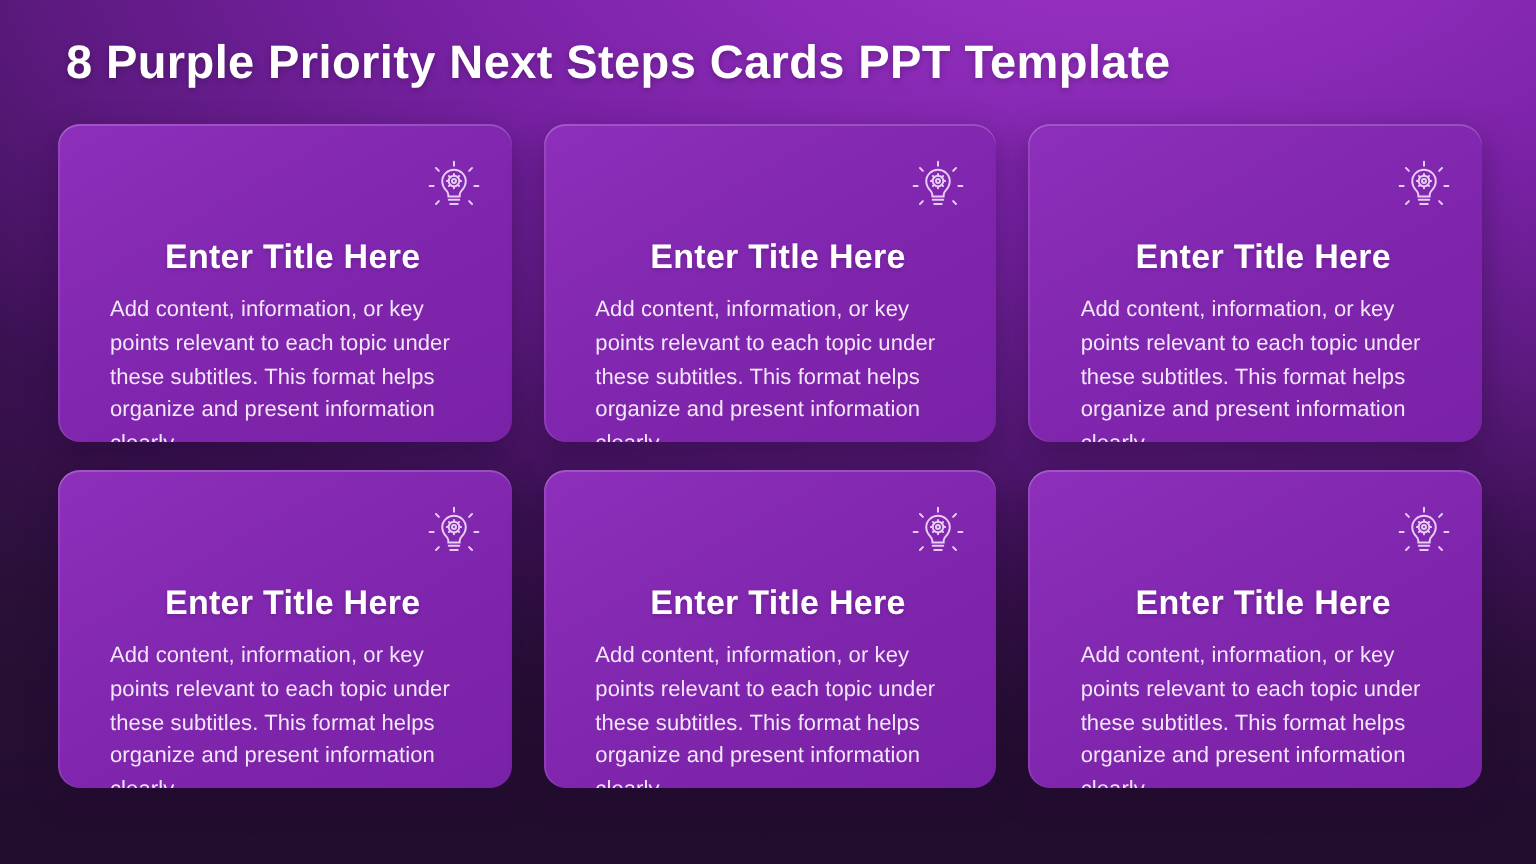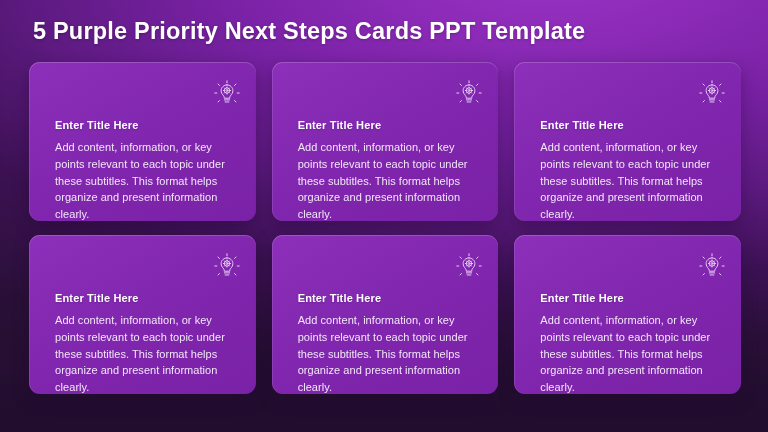--- a/index.html
+++ b/index.html
@@ -84,43 +84,44 @@
   .card-icon svg { display: block; width: 100%; height: 100%; }
 
   .card-body {
     position: absolute;
     left: 26px;
     right: 18px;
     top: 57px;
   }
 
   .card-title {
-    font-size: 11px;
+    font-size: 17px;
     font-weight: 700;
     color: #ffffff;
     letter-spacing: 0.15px;
     margin: 0 0 8px 0;
     text-shadow: 0 1px 2px rgba(0,0,0,0.18);
+    text-align: center;
   }
 
   .card-text {
     font-size: 11px;
     line-height: 1.53;
     color: #f2e6f8;
     margin: 0;
     font-weight: 400;
     letter-spacing: 0.05px;
   }
 </style>
 </head>
 <body>
 
 <div id="slide">
 
-  <div id="slide-title">5 Purple Priority Next Steps Cards PPT Template</div>
+  <div id="slide-title">8 Purple Priority Next Steps Cards PPT Template</div>
 
   <div id="cards-grid">
 
     <div class="card">
       <span class="card-icon">
         <svg viewBox="0 0 48 48" fill="none" stroke="#f0dcfa" stroke-width="1.6" stroke-linecap="round">
           <path d="M24 11c-5.2 0-9.4 4.1-9.4 9.2 0 3.3 1.6 5.6 3.2 7.3 1.1 1.2 1.7 2.3 1.7 3.6v1.2h9v-1.2c0-1.3.6-2.4 1.7-3.6 1.6-1.7 3.2-4 3.2-7.3C33.4 15.1 29.2 11 24 11z"></path>
           <path d="M19.8 35h8.4M21 38.3h6"></path>
           <circle cx="24" cy="20" r="4.3"></circle>
           <circle cx="24" cy="20" r="1.6"></circle>

